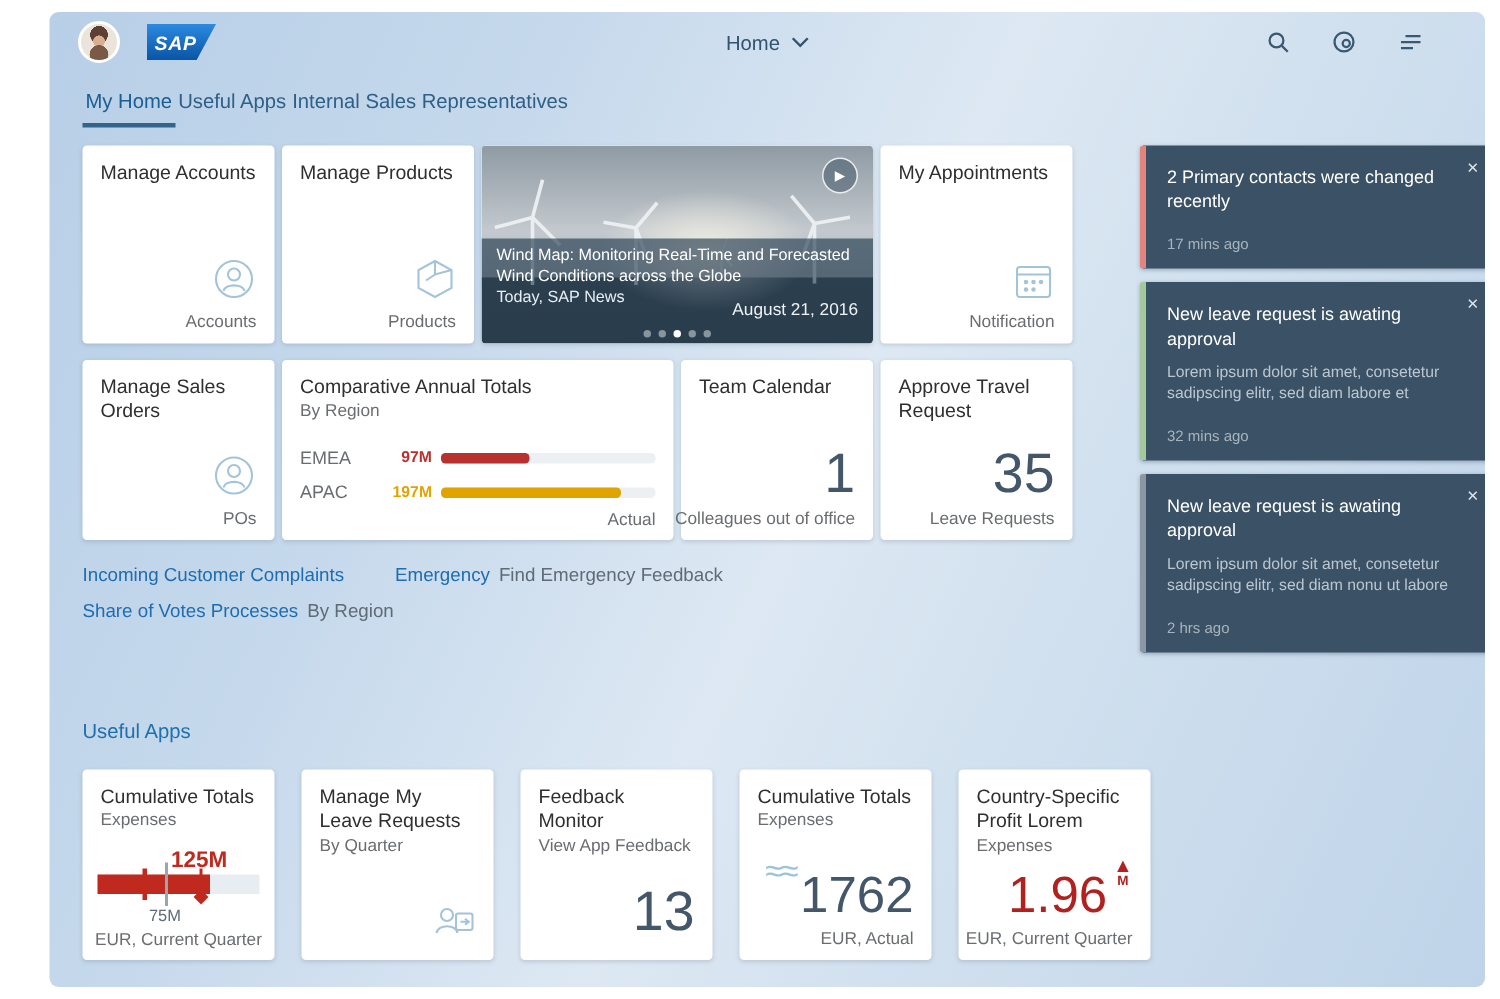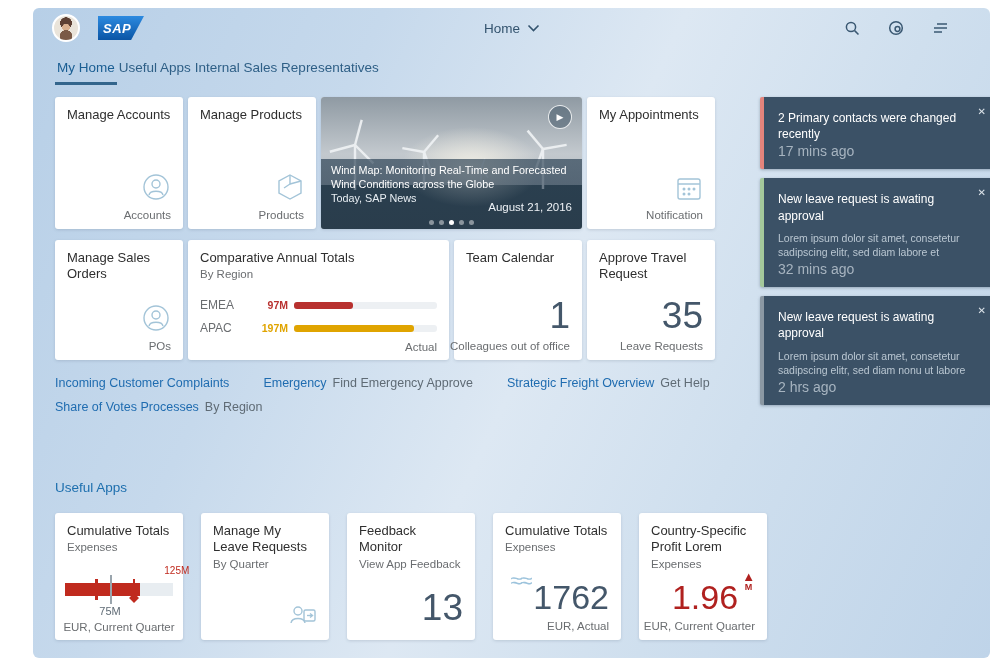--- a/index.html
+++ b/index.html
@@ -73,21 +73,21 @@
   .linklist { position:absolute; left:22px; top:368px; width:690px; font-size:12.5px; }
   .linkline { display:flex; gap:34px; margin-bottom:10px; }
   .linkgroup { white-space:nowrap; }
   .link { color:#1f6cb0; cursor:pointer; }
   .link-sub { color:#5f6b75; margin-left:6px; }
   
   .section-title { position:absolute; left:22px; top:472px; font-size:13.5px; color:#1d6fae; }
   .ua-row { position:absolute; left:22px; top:505px; display:flex; gap:5px; }
   
   .bullet-wrap { position:absolute; left:10px; right:10px; top:56px; height:46px; }
-  .bullet-label-top { position:absolute; top:-4px; font-size:10px; font-weight:normal; color:#c02a1e; transform:translateX(-50%);margin-left:44px; }
+  .bullet-label-top { position:absolute; top:-4px; font-size:15px; font-weight:bold; color:#c02a1e; transform:translateX(-50%); }
   .bullet-track { position:absolute; top:14px; left:0; right:0; height:13px; background:#e8edf1; }
   .bullet-bar { position:absolute; top:14px; left:0; height:13px; background:#c02a1e; }
   .bullet-cross { position:absolute; top:10px; width:2.5px; height:21px; background:#c02a1e; }
   .bullet-thresh { position:absolute; top:6px; width:1.5px; height:29px; background:#9aa5ad; }
   .bullet-diamond { position:absolute; top:28px; width:7px; height:7px; background:#c02a1e; transform:rotate(45deg) translateX(-50%); }
   .bullet-label-bot { position:absolute; top:36px; font-size:11px; color:#5f6b75; transform:translateX(-50%); }
   .bullet-foot { position:absolute; left:0; right:0; bottom:7px; text-align:center; font-size:11.5px; color:#6a6d70; }
   
   .kpi-waves { color:#9cc3dc; font-size:22px; margin-right:3px; letter-spacing:-2px; }
   .kpi-flex { position:absolute; right:12px; bottom:26px; display:flex; align-items:center; }
@@ -95,21 +95,21 @@
   .kpi-red .num { color:#b0211f; font-weight:400; }
   .trend-stack { display:flex; flex-direction:column; align-items:center; margin-left:4px; line-height:1; }
   .trend-up { color:#b0211f; font-size:13px; }
   .trend-unit { color:#b0211f; font-size:9px; font-weight:bold; }
   
   .notif-panel { position:absolute; left:727px; top:89px; width:235px; display:flex; flex-direction:column; gap:9px; }
   .notif { background:#3b5166; border-radius:2px; padding:13px 14px 10px; position:relative; color:#fff; cursor:pointer;
     box-shadow:0 1px 3px rgba(40,60,80,.35); border-left:4px solid #8b98a3; }
   .notif-title { font-size:12px; line-height:1.35; padding-right:16px; }
   .notif-body { font-size:10.5px; color:#bac7d2; line-height:1.4; margin-top:7px; }
-  .notif-time { font-size:14px; color:#a7b4c0; margin-top:1px; }
+  .notif-time { font-size:10px; color:#a7b4c0; margin-top:16px; }
   .notif-close { position:absolute; top:9px; right:9px; font-size:10px; color:#dde4ea; cursor:pointer; }
 </style>
 </head>
 <body>
 
 <div id="app">
 
   <div class="topbar">
     <div class="avatar"></div>
     <div class="sap-logo">
@@ -303,22 +303,21 @@
         <div class="tile-title">Approve Travel Request</div>
         <div class="kpi-num">35</div>
         <div class="kpi-foot">Leave Requests</div>
       </div>
     </div>
   </div>
 
   <div class="linklist">
     <div class="linkline">
       <span class="linkgroup"><span class="link">Incoming Customer Complaints</span></span>
-      <span class="linkgroup"><span class="link">Emergency</span><span class="link-sub">Find Emergency Approve</span></span>
-      <span class="linkgroup"><span class="link">Strategic Freight Overview</span><span class="link-sub">Get Help</span></span>
+      <span class="linkgroup"><span class="link">Emergency</span><span class="link-sub">Find Emergency Feedback</span></span>
     </div>
     <div class="linkline">
       <span class="linkgroup"><span class="link">Share of Votes Processes</span><span class="link-sub">By Region</span></span>
     </div>
   </div>
 
   <div class="section-title">Useful Apps</div>
   <div class="ua-row rowua" style="display:flex; gap:18px;">
     <div class="tile">
       <div class="tile-title">Cumulative Totals</div>

